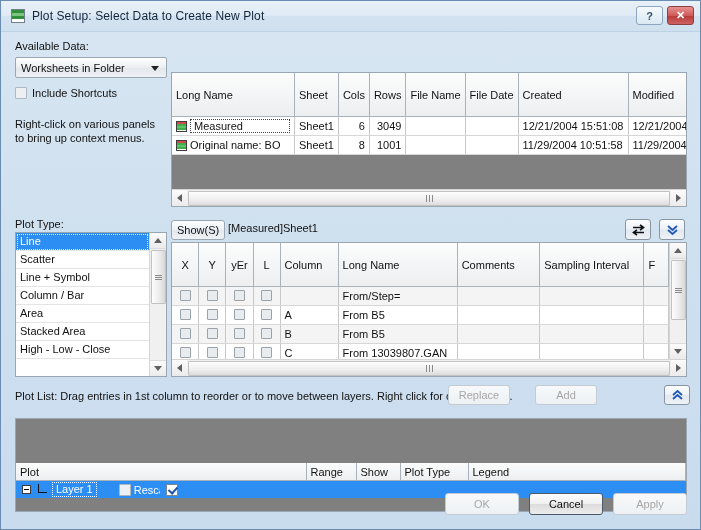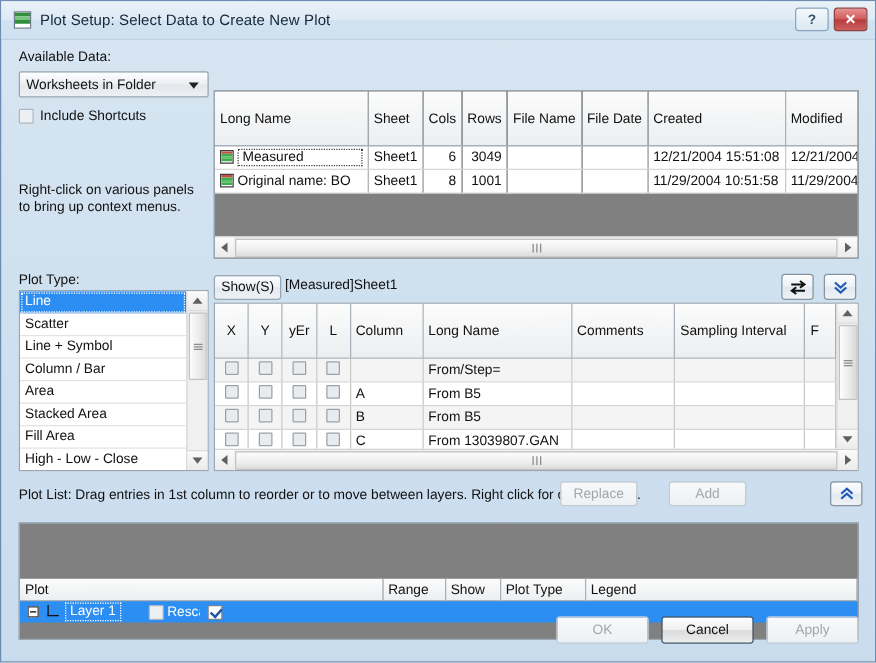--- a/index.html
+++ b/index.html
@@ -72,21 +72,21 @@
   .chk{
     width:12px;height:12px;box-sizing:border-box;
     border:1px solid #aeb8c2;background:#edf0f3;flex:0 0 12px;
     position:relative;border-radius:1px;
   }
   .chk.on{border:1px solid #7a8590;background:#fff;}
   .chk.on:after{
     content:"";position:absolute;left:3px;top:0px;width:4px;height:7px;
     border:solid #1d54a8;border-width:0 2px 2px 0;transform:rotate(42deg);
   }
-  .hint{margin-top:46px;line-height:14px;font-size:11px;color:#111;}
+  .hint{margin-top:18px;line-height:14px;font-size:11px;color:#111;}
   .plottype-label{position:absolute;left:14px;top:186px;}
   .listbox{
     position:absolute;left:14px;top:200px;width:152px;height:145px;
     box-sizing:border-box;border:1px solid #9aa7b3;background:#fff;
     display:flex;overflow:hidden;
   }
   .listbox .items{flex:1 1 auto;}
   .li{
     height:17px;line-height:17px;padding-left:4px;font-size:11px;color:#111;
     border-bottom:1px solid #e4e4e4;white-space:nowrap;overflow:hidden;
@@ -267,21 +267,20 @@
     <div class="lbl plottype-label">Plot Type:</div>
 
     <div class="listbox">
       <div class="items" id="plot-type-items">
           <div class="li sel">Line</div>
           <div class="li">Scatter</div>
           <div class="li">Line + Symbol</div>
           <div class="li">Column / Bar</div>
           <div class="li">Area</div>
           <div class="li">Stacked Area</div>
-          <div class="li">Fill Area</div>
           <div class="li">High - Low - Close</div>
         </div>
       <div class="vsb">
         <div class="ar">
             <div class="tri-up"></div>
           </div>
         <div class="thumb" style="height:52px">
           <div class="grip">
               <i></i>
               <i></i>

